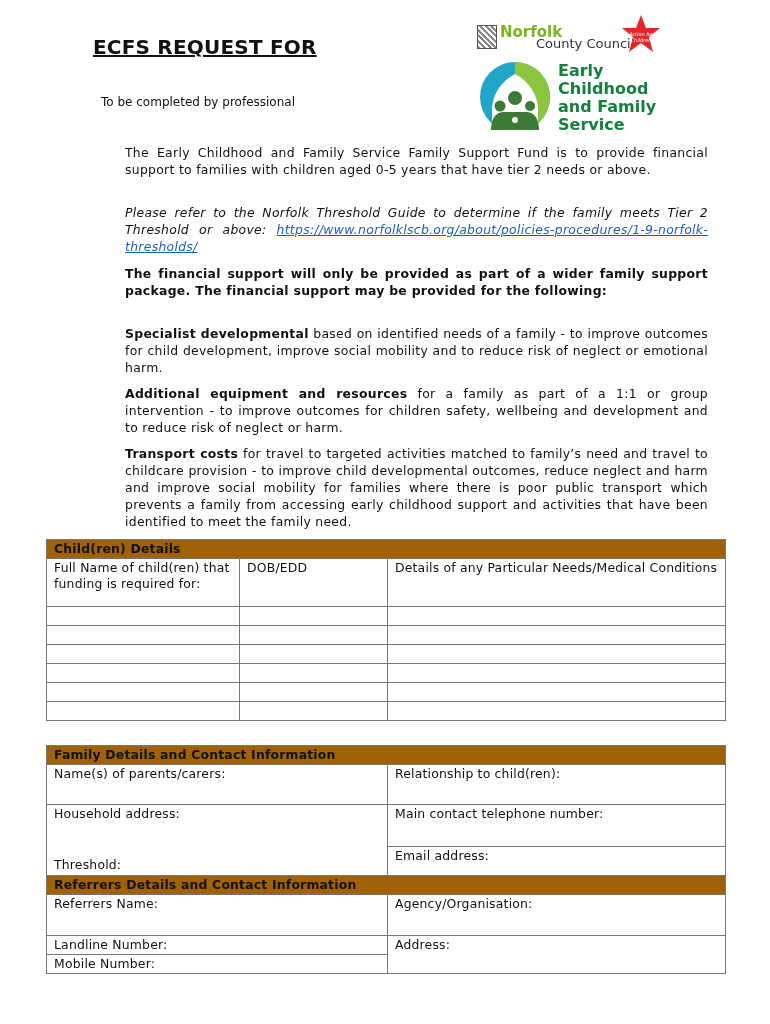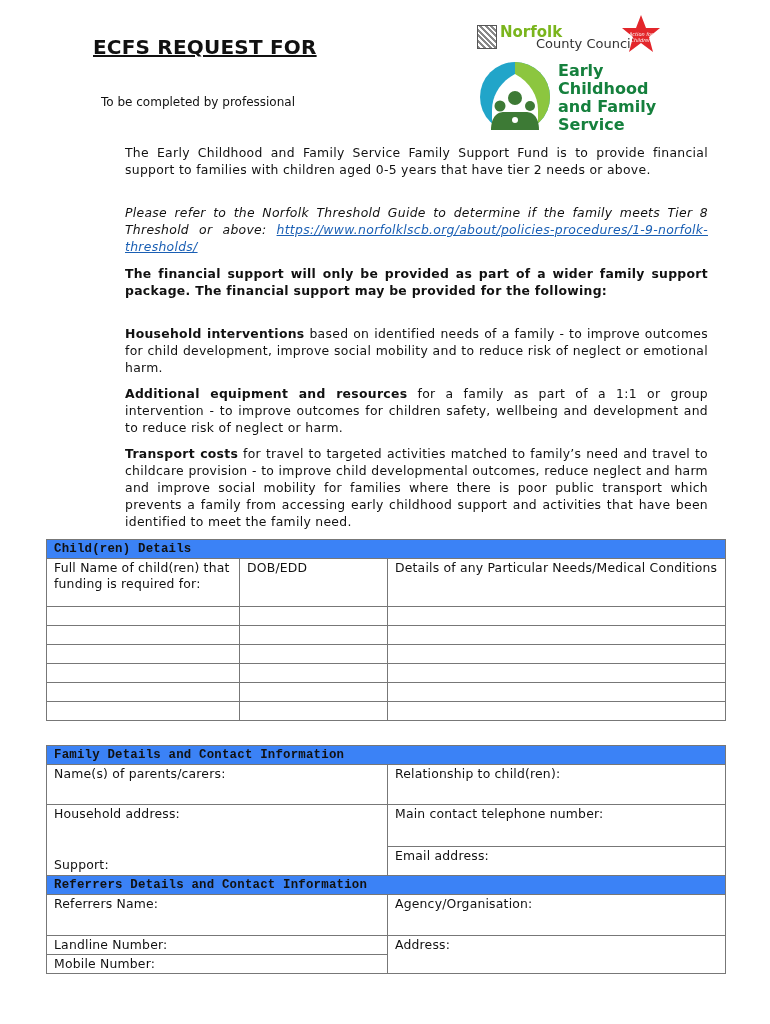--- a/index.html
+++ b/index.html
@@ -15,21 +15,21 @@
   .star { position: absolute; left: 150px; top: 4px; width: 42px; height: 40px; }
   .ecfs-logo { position: absolute; left: 8px; top: 50px; width: 74px; height: 74px; }
   .ecfs-text { position: absolute; left: 88px; top: 52px; color: #15803d; font-weight: bold; font-size: 16px; line-height: 18px; }
   .body-text { position: absolute; left: 93px; width: 583px; font-size: 12.4px; line-height: 17px; text-align: justify; letter-spacing: 0.3px; margin-left: 32px; }
   .body-text p { margin: 0; }
   .italic { font-style: italic; }
   a.link { color: #1a5fb4; text-decoration: underline; }
   b { font-weight: bold; }
   table.form { position: absolute; left: 46px; width: 680px; border-collapse: collapse; font-size: 12.4px; letter-spacing: 0.2px; }
   table.form td { border: 1px solid #777; padding: 1px 7px; vertical-align: top; line-height: 16px; }
-  td.section { background: #3b82f6; font-weight: bold; font-family: Liberation Mono, monospace; }
+  td.section { background: #a16207; font-weight: bold; }
   .empty-row td { height: 16px; }
 </style>
 </head>
 <body>
 
 <div class="title">
   <div>ECFS REQUEST FOR</div>
 </div>
 <div class="subtitle">To be completed by professional</div>
 
@@ -61,27 +61,27 @@
     <div>Childhood</div>
     <div>and Family</div>
     <div>Service</div>
   </div>
 </div>
 
 <div class="body-text" style="top:144px;">
   <p>The Early Childhood and Family Service Family Support Fund is to provide financial support to families with children aged 0-5 years that have tier 2 needs or above.</p>
 </div>
 <div class="body-text italic" style="top:204px;">
-  <p><span>Please refer to the Norfolk Threshold Guide to determine if the family meets Tier 8 Threshold or above: </span><a class="link">https://www.norfolklscb.org/about/policies-procedures/1-9-norfolk-thresholds/</a></p>
+  <p><span>Please refer to the Norfolk Threshold Guide to determine if the family meets Tier 2 Threshold or above: </span><a class="link">https://www.norfolklscb.org/about/policies-procedures/1-9-norfolk-thresholds/</a></p>
 </div>
 <div class="body-text" style="top:265px; font-weight:bold;">
   <p>The financial support will only be provided as part of a wider family support package.  The financial support may be provided for the following:</p>
 </div>
 <div class="body-text" style="top:325px;">
-  <p><b>Household interventions</b><span> based on identified needs of a family - to improve outcomes for child development, improve social mobility and to reduce risk of neglect or emotional harm.</span></p>
+  <p><b>Specialist developmental</b><span> based on identified needs of a family - to improve outcomes for child development, improve social mobility and to reduce risk of neglect or emotional harm.</span></p>
 </div>
 <div class="body-text" style="top:385px;">
   <p><b>Additional equipment and resources</b><span> for a family as part of a 1:1 or group intervention - to improve outcomes for children safety, wellbeing and development and to reduce risk of neglect or harm.</span></p>
 </div>
 <div class="body-text" style="top:445px;">
   <p><b>Transport costs</b><span> for travel to targeted activities matched to family’s need and travel to childcare provision - to improve child developmental outcomes, reduce neglect and harm and improve social mobility for families where there is poor public transport which prevents a family from accessing early childhood support and activities that have been identified to meet the family need.</span></p>
 </div>
 
 <table class="form" style="top:539px;">
   <colgroup>
@@ -140,21 +140,21 @@
       <tr>
         <td class="section" colspan="2">Family Details and Contact Information</td>
       </tr>
   <tr style="height:40px;padding-left:22px;">
     <td>Name(s) of parents/carers:</td>
     <td>Relationship to child(ren):</td>
   </tr>
   <tr style="height:40px;">
     <td rowspan="2" style="position:relative; height:70px;">
       <div>Household address:</div>
-      <div style="position:absolute; left:7px; bottom:4px;">Support:</div>
+      <div style="position:absolute; left:7px; bottom:4px;">Threshold:</div>
     </td>
     <td>Main contact telephone number:</td>
   </tr>
   <tr style="height:30px;">
     <td>Email address:</td>
   </tr>
 </tbody>
   </table>
 
 <table class="form" style="top:875px;">

